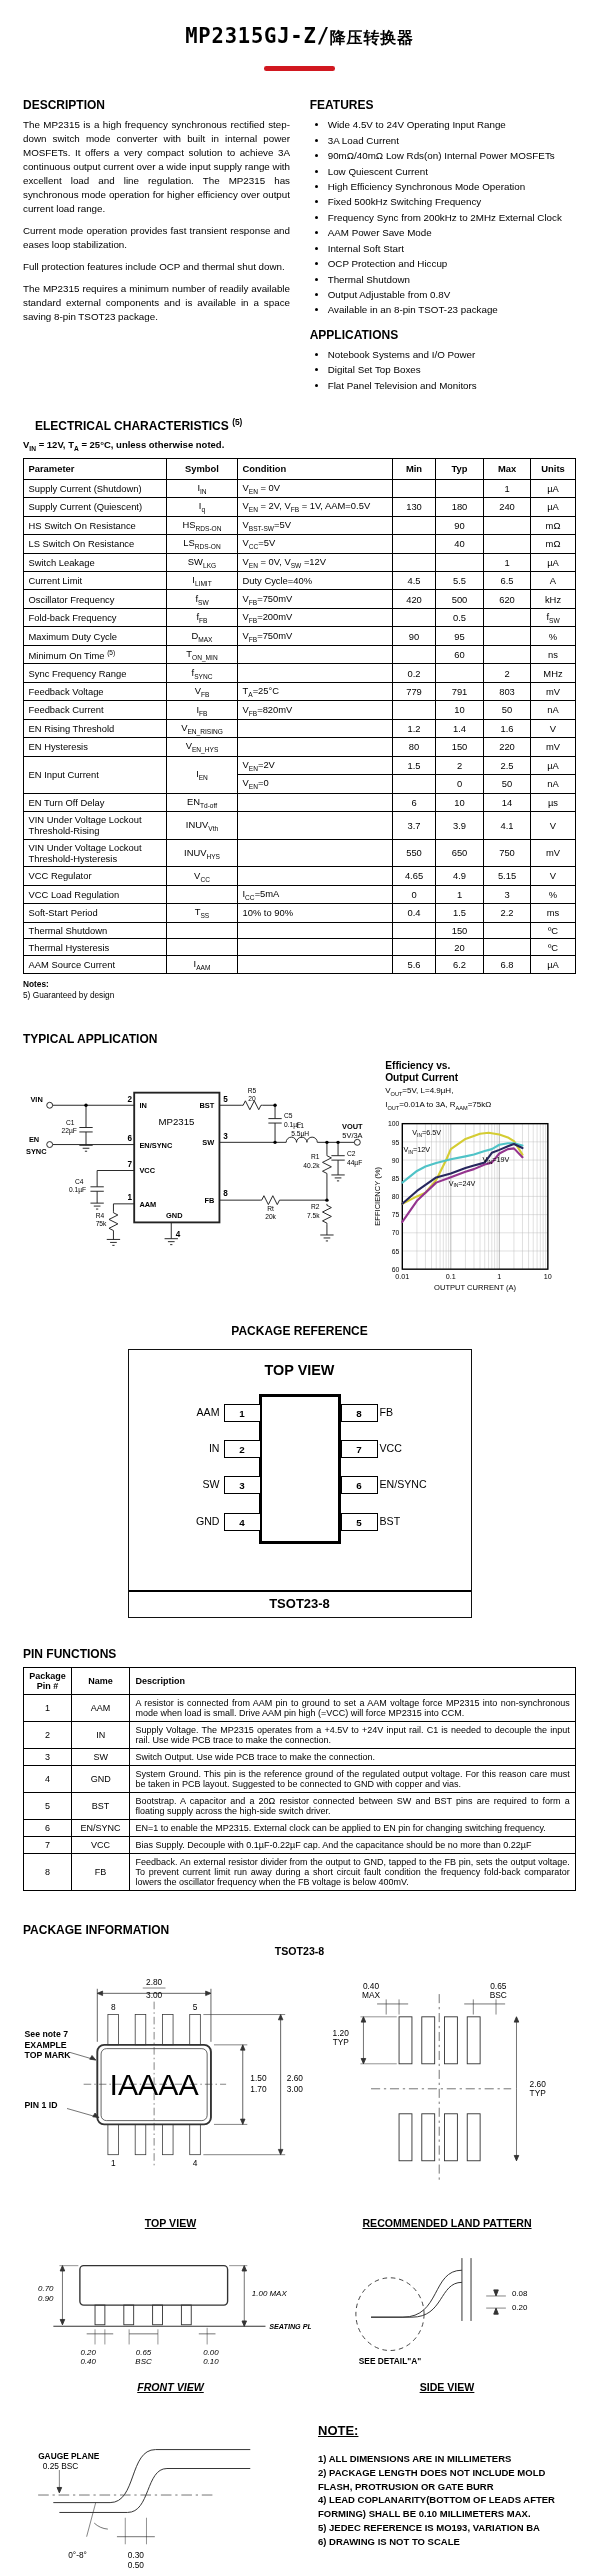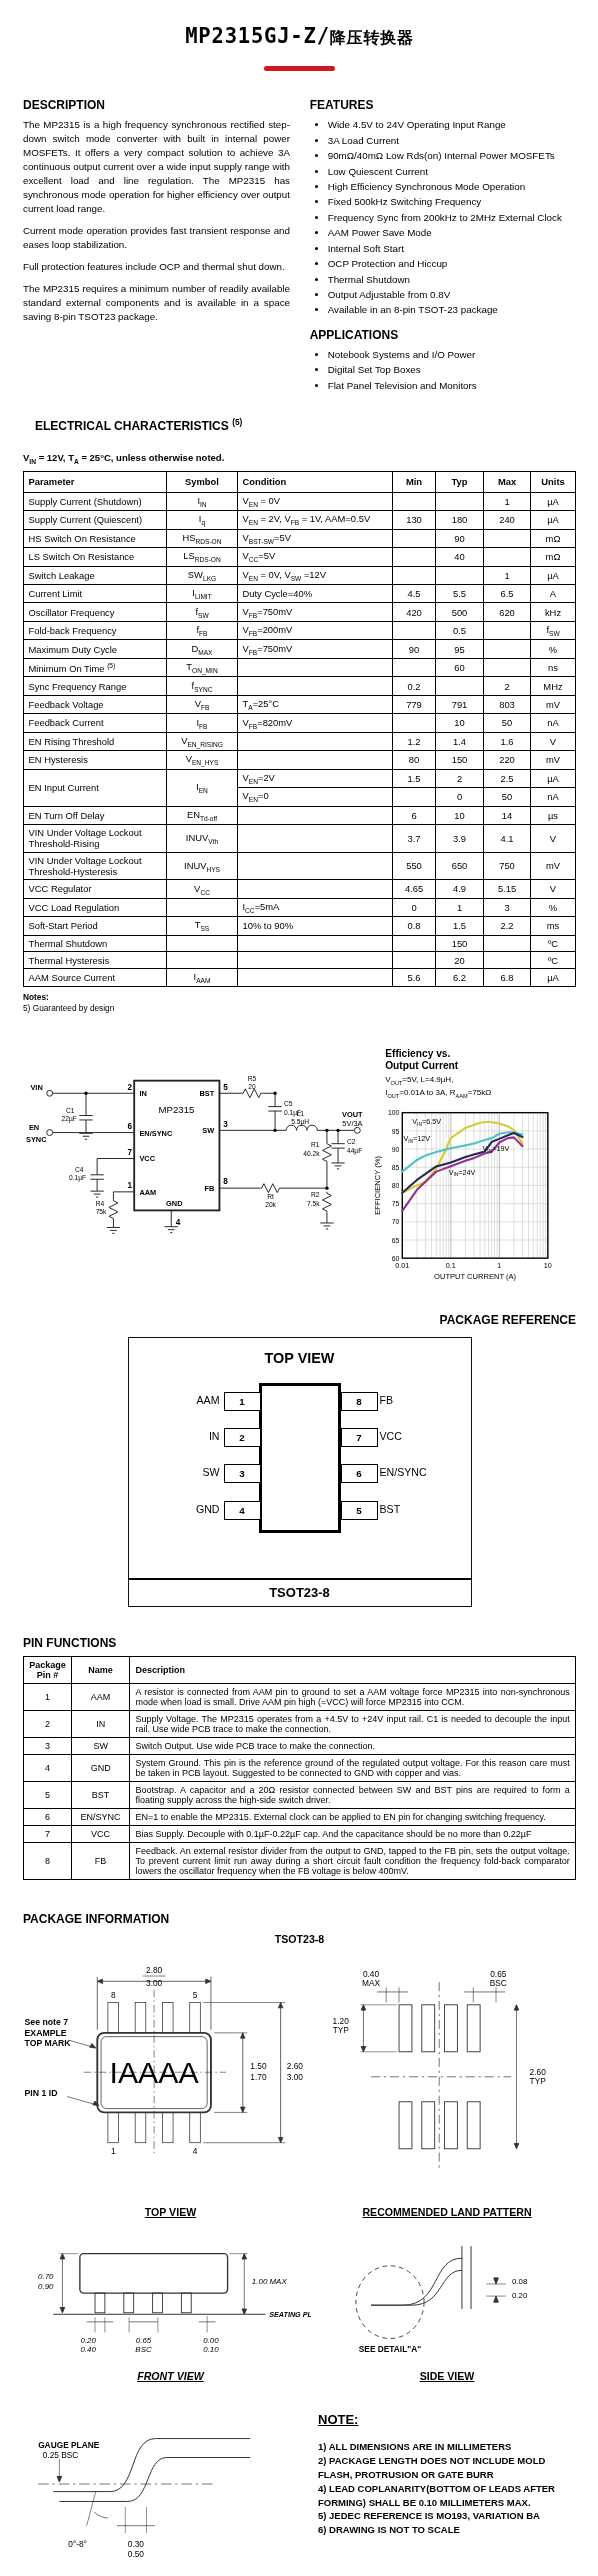--- a/index.html
+++ b/index.html
@@ -8,21 +8,21 @@
   
   .doc-title{text-align:center;font-family:"DejaVu Sans Mono",monospace;font-weight:bold;font-size:20.5px;letter-spacing:0.8px;margin:4.5px 0 0 0;}
   .doc-title .cn{font-size:16px;font-weight:bold;}
   .red-rule{width:71px;height:5.3px;background:#d11820;border-radius:2.3px;margin:16.7px auto 6px auto;}
   .doc-subtitle{text-align:center;font-family:"DejaVu Sans Mono",monospace;font-size:11.4px;letter-spacing:3px;margin:0 0 7.6px 0;}
   
   .cols{display:flex;gap:19.7px;margin-top:19.7px;}
   .col-left{width:267px;flex:0 0 267px;}
   .col-right{flex:1;}
   h2.sec{font-size:12px;font-weight:bold;margin:7.6px 0 6px 0;}
-  h2.sec.center{text-align:right;}
+  h2.sec.center{text-align:center;}
   .para{font-size:9.8px;line-height:1.42;text-align:justify;margin:0 0 8.3px 0;}
   ul.bullets{margin:1.5px 0 10.6px 0;padding-left:18px;font-size:9.8px;line-height:1.42;}
   ul.bullets li{margin-bottom:1.5px;}
   
   .elec-cond{font-size:9.5px;font-weight:bold;margin:1.5px 0 6px 0;}
   table.data{width:100%;border-collapse:collapse;font-size:9.4px;}
   table.data th,table.data td{border:0.8px solid #000;padding:2.3px 4.5px;vertical-align:middle;}
   table.data th{font-weight:bold;text-align:center;border-bottom:1.5px solid #000;padding:4.5px 4.5px;}
   table.data th.l{text-align:left;}
   table.data td{text-align:center;}
@@ -101,21 +101,21 @@
       <h2 class="sec">APPLICATIONS</h2>
       <ul class="bullets">
           <li>Notebook Systems and I/O Power</li>
           <li>Digital Set Top Boxes</li>
           <li>Flat Panel Television and Monitors</li>
         </ul>
     </div>
   </div>
 
   <div style="margin-top:13.6px;">
-    <h2 class="sec" style="margin-bottom:19px;padding-left:12px;"><span>ELECTRICAL CHARACTERISTICS</span>&nbsp;<sup>(5)</sup></h2>
+    <h2 class="sec" style="margin-bottom:6px;padding-left:12px;"><span>ELECTRICAL CHARACTERISTICS</span>&nbsp;<sup>(5)</sup></h2>
     <div class="elec-cond">V<sub>IN</sub> = 12V, T<sub>A</sub> = 25°C, unless otherwise noted.</div>
     <table class="data">
       <colgroup>
           <col style="width:143px">
           <col style="width:71px">
           <col style="width:155px">
           <col style="width:43px">
           <col style="width:48px">
           <col style="width:47px">
           <col style="width:45px">
@@ -325,21 +325,21 @@
             <td class="l">I<sub>CC</sub>=5mA</td>
             <td>0</td>
             <td>1</td>
             <td>3</td>
             <td>%</td>
           </tr>
           <tr>
             <td class="l">Soft-Start Period</td>
             <td>T<sub>SS</sub></td>
             <td class="l">10% to 90%</td>
-            <td>0.8</td>
+            <td>0.4</td>
             <td>1.5</td>
             <td>2.2</td>
             <td>ms</td>
           </tr>
           <tr>
             <td class="l">Thermal Shutdown</td>
             <td></td>
             <td class="l"></td>
             <td></td>
             <td>150</td>
@@ -366,20 +366,21 @@
           </tr>
         </tbody>
     </table>
     <div class="notes">
       <span class="nlabel">Notes:</span><br>
       <span>5)  Guaranteed by design</span>
     </div>
   </div>
 
   <div style="margin-top:30px;">
+    <h2 class="sec">TYPICAL APPLICATION</h2>
     <div class="app-row">
 
       <div class="schematic-wrap">
         <svg width="341" height="227" viewBox="0 0 460 300">
           <g stroke="#222" stroke-width="1.3" fill="none">
 
             <rect x="150" y="45" width="115" height="175" stroke-width="2.5"></rect>
 
             <line x1="40" y1="62" x2="150" y2="62"></line>
             <circle cx="36" cy="62" r="4" fill="#fff"></circle>

